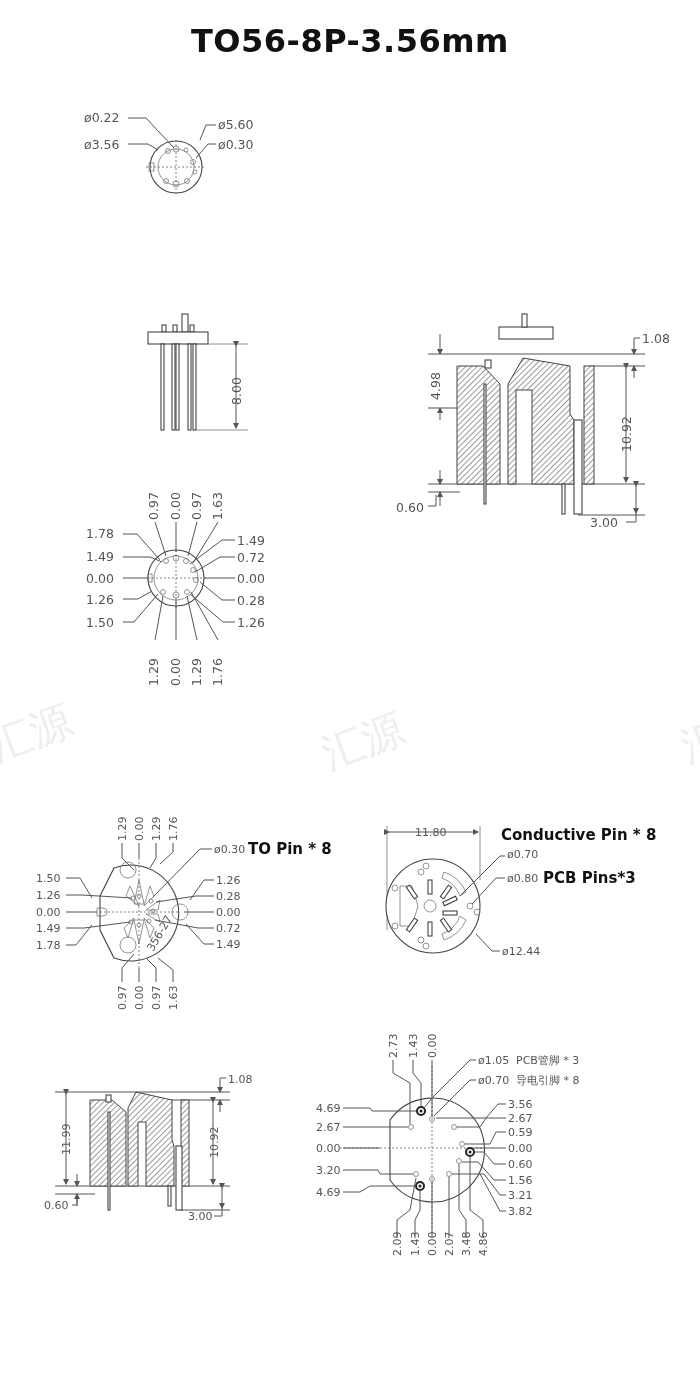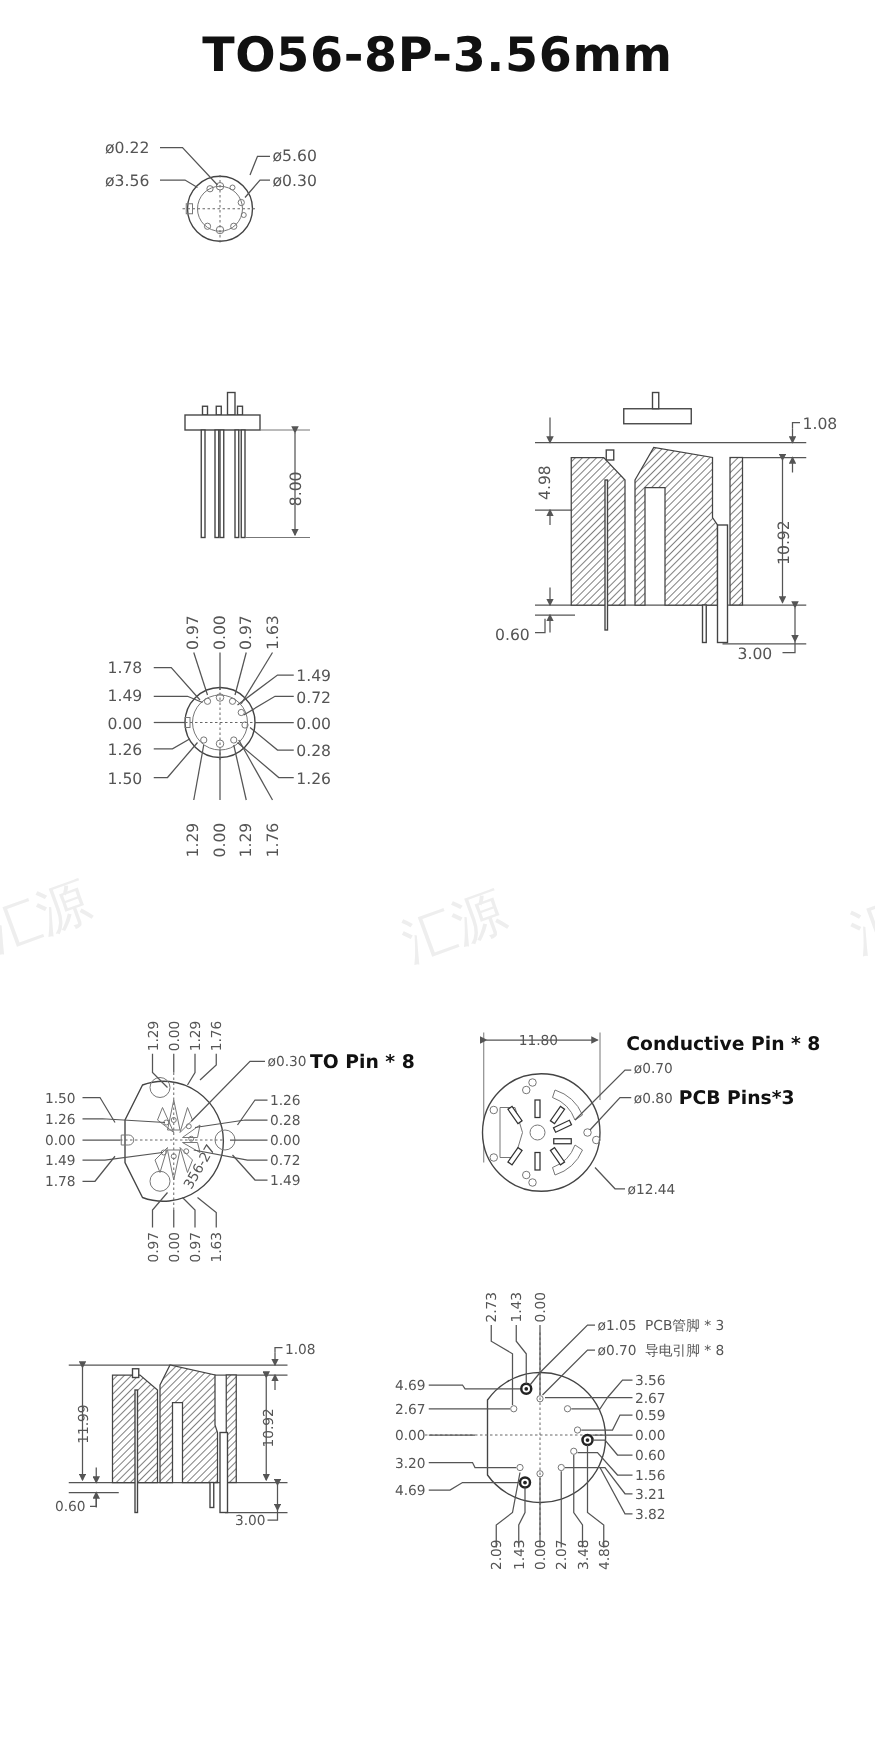--- a/index.html
+++ b/index.html
@@ -1,17 +1,17 @@
 <!DOCTYPE html>
 <html><head>
 <meta charset="utf-8">
 <style>
   html,body{margin:0;padding:0;background:#ffffff;}
   body{width:700px;height:1396px;position:relative;overflow:hidden;font-family:"DejaVu Sans",sans-serif;color:#333;}
-  .title{position:absolute;left:0;top:22px;width:700px;text-align:center;font-family:"DejaVu Sans",sans-serif;font-weight:bold;font-size:38px;color:#111;letter-spacing:0.5px;}
+  .title{position:absolute;left:0;top:22px;width:700px;text-align:center;font-family:"DejaVu Sans",sans-serif;font-weight:bold;font-size:32px;color:#111;letter-spacing:0.5px;}
   svg{position:absolute;left:0;top:0;}
   .dim{font-family:"DejaVu Sans",sans-serif;font-size:12.5px;fill:#555;}
   .dims{font-family:"DejaVu Sans",sans-serif;font-size:11px;fill:#555;}
   .callout{font-family:"DejaVu Sans",sans-serif;font-weight:bold;font-size:15px;fill:#111;}
   .wm{font-family:"DejaVu Sans",sans-serif;font-size:42px;fill:#eeeeee;}
   .ln{stroke:#555;stroke-width:1;fill:none;}
   .thin{stroke:#777;stroke-width:0.8;fill:none;}
   .dash{stroke:#666;stroke-width:0.8;stroke-dasharray:2 2;fill:none;}
   .part{stroke:#444;stroke-width:1.1;fill:#fff;}
   .hatch{fill:url(#hatch);stroke:#444;stroke-width:1;}

